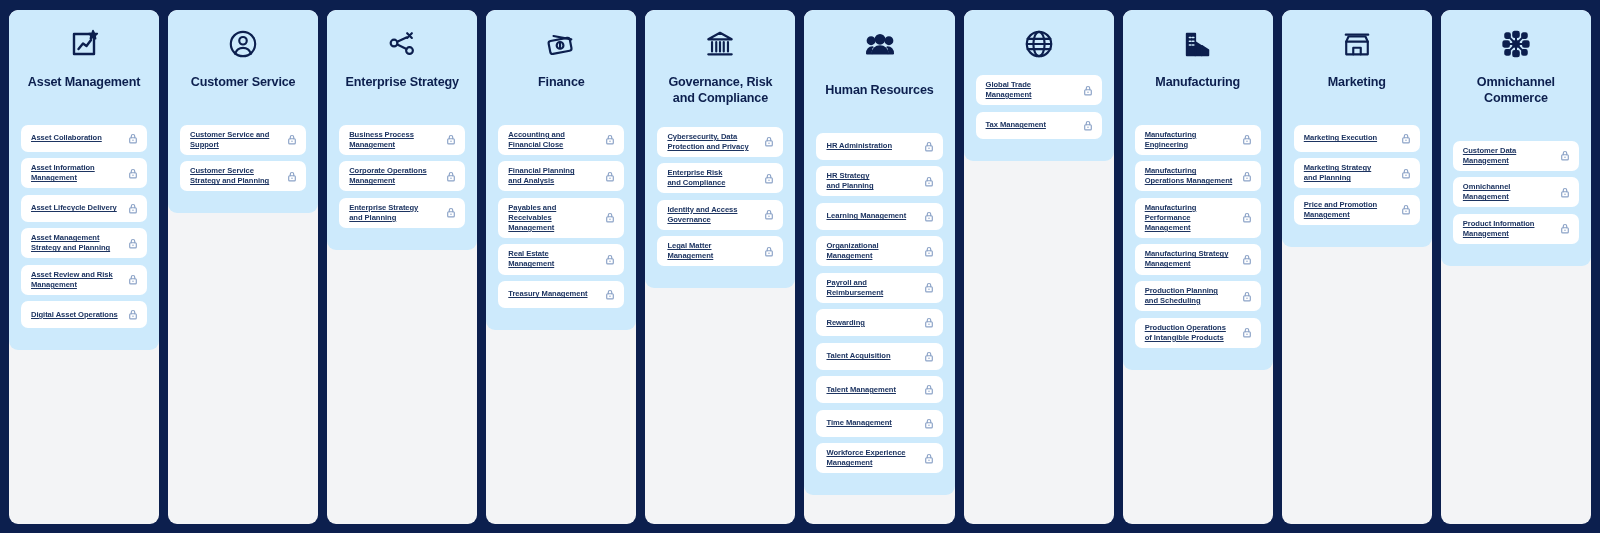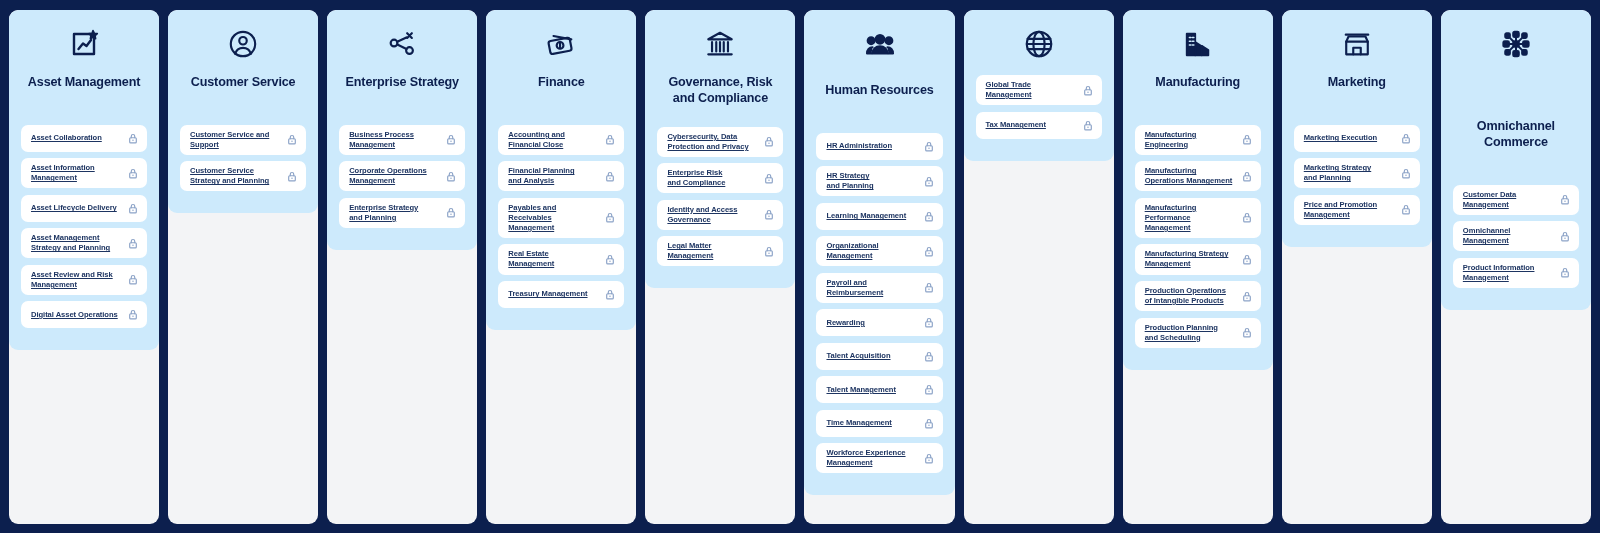--- a/index.html
+++ b/index.html
@@ -591,33 +591,33 @@
 Management</span>
             <span class="lock-icon">
               <svg width="10" height="11" viewBox="0 0 12 14" fill="none" stroke="currentColor" stroke-width="1.5" stroke-linecap="round" stroke-linejoin="round">
                 <rect x="1.8" y="6" width="8.4" height="6.6" rx="1.3"></rect>
                 <path d="M3.8 6V4.1a2.2 2.2 0 0 1 4.4 0V6"></path>
                 <circle cx="6" cy="9.2" r="0.9" fill="currentColor" stroke="none"></circle>
               </svg>
             </span>
           </div>
           <div class="card">
+            <span class="card-label">Production Planning
+and Scheduling</span>
+            <span class="lock-icon">
+              <svg width="10" height="11" viewBox="0 0 12 14" fill="none" stroke="currentColor" stroke-width="1.5" stroke-linecap="round" stroke-linejoin="round">
+                <rect x="1.8" y="6" width="8.4" height="6.6" rx="1.3"></rect>
+                <path d="M3.8 6V4.1a2.2 2.2 0 0 1 4.4 0V6"></path>
+                <circle cx="6" cy="9.2" r="0.9" fill="currentColor" stroke="none"></circle>
+              </svg>
+            </span>
+          </div>
+          <div class="card">
             <span class="card-label">Production Operations
 of Intangible Products</span>
-            <span class="lock-icon">
-              <svg width="10" height="11" viewBox="0 0 12 14" fill="none" stroke="currentColor" stroke-width="1.5" stroke-linecap="round" stroke-linejoin="round">
-                <rect x="1.8" y="6" width="8.4" height="6.6" rx="1.3"></rect>
-                <path d="M3.8 6V4.1a2.2 2.2 0 0 1 4.4 0V6"></path>
-                <circle cx="6" cy="9.2" r="0.9" fill="currentColor" stroke="none"></circle>
-              </svg>
-            </span>
-          </div>
-          <div class="card">
-            <span class="card-label">Production Planning
-and Scheduling</span>
             <span class="lock-icon">
               <svg width="10" height="11" viewBox="0 0 12 14" fill="none" stroke="currentColor" stroke-width="1.5" stroke-linecap="round" stroke-linejoin="round">
                 <rect x="1.8" y="6" width="8.4" height="6.6" rx="1.3"></rect>
                 <path d="M3.8 6V4.1a2.2 2.2 0 0 1 4.4 0V6"></path>
                 <circle cx="6" cy="9.2" r="0.9" fill="currentColor" stroke="none"></circle>
               </svg>
             </span>
           </div>
         </div>
       </div>
@@ -678,21 +678,21 @@
             <rect x="13" y="23.5" width="6" height="5.5" rx="1.4" fill="currentColor"></rect>
             <rect x="2.5" y="13" width="6" height="6" rx="1.4" fill="currentColor"></rect>
             <rect x="23.5" y="13" width="6" height="6" rx="1.4" fill="currentColor"></rect>
             <rect x="4.5" y="4.5" width="5" height="5" rx="1.4" fill="currentColor"></rect>
             <rect x="22.5" y="4.5" width="5" height="5" rx="1.4" fill="currentColor"></rect>
             <rect x="4.5" y="22.5" width="5" height="5" rx="1.4" fill="currentColor"></rect>
             <rect x="22.5" y="22.5" width="5" height="5" rx="1.4" fill="currentColor"></rect>
             <path d="M16 8.5v4.5M16 19v4.5M8.5 16H13M19 16h4.5M9.5 9.5L13 13M19 19l3.5 3.5M9.5 22.5L13 19M19 13l3.5-3.5"></path>
           </svg>
         </div>
-        <div class="col-title" style="white-space: pre-line; margin-top: 44px;">Omnichannel Commerce</div>
+        <div class="col-title" style="white-space: pre-line;">Omnichannel Commerce</div>
         <div class="cards">
           <div class="card">
             <span class="card-label">Customer Data
 Management</span>
             <span class="lock-icon">
               <svg width="10" height="11" viewBox="0 0 12 14" fill="none" stroke="currentColor" stroke-width="1.5" stroke-linecap="round" stroke-linejoin="round">
                 <rect x="1.8" y="6" width="8.4" height="6.6" rx="1.3"></rect>
                 <path d="M3.8 6V4.1a2.2 2.2 0 0 1 4.4 0V6"></path>
                 <circle cx="6" cy="9.2" r="0.9" fill="currentColor" stroke="none"></circle>
               </svg>

